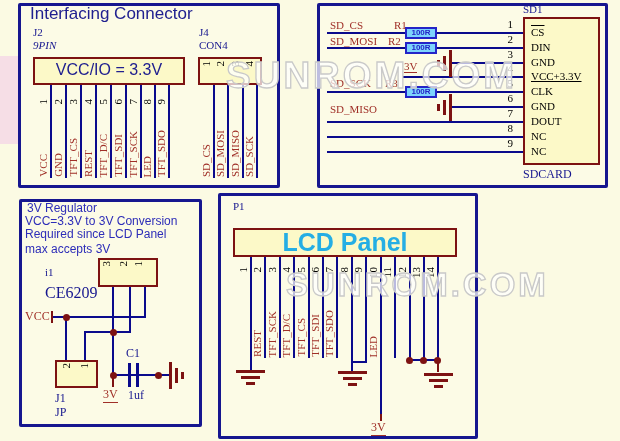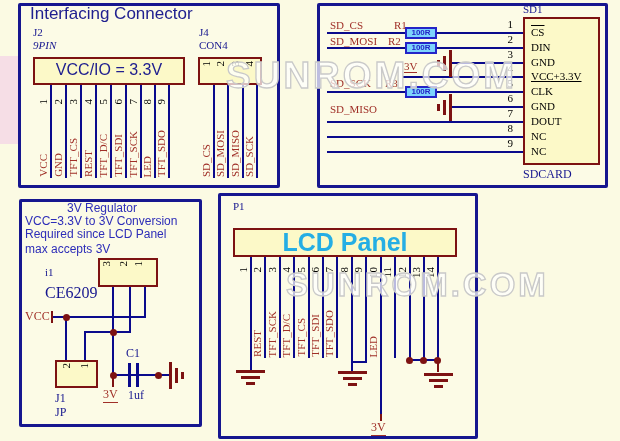--- a/index.html
+++ b/index.html
@@ -138,21 +138,21 @@
   <div class="pin" style="left:531px;top:41px;">DIN</div>
   <div class="pin" style="left:531px;top:56px;">GND</div>
   <div class="pin" style="left:531px;top:70px;text-decoration:underline;">VCC+3.3V</div>
   <div class="pin" style="left:531px;top:85px;">CLK</div>
   <div class="pin" style="left:531px;top:100px;">GND</div>
   <div class="pin" style="left:531px;top:115px;">DOUT</div>
   <div class="pin" style="left:531px;top:130px;">NC</div>
   <div class="pin" style="left:531px;top:145px;">NC</div>
 
   <div class="sec" style="left:19px;top:199px;width:183px;height:228px;box-sizing:border-box;"></div>
-  <div class="note" style="left:27px;top:201px;margin-left:40px;">3V Regulator</div>
+  <div class="note" style="left:27px;top:201px;">3V Regulator</div>
   <div class="note" style="left:25px;top:214px;">VCC=3.3V  to 3V Conversion</div>
   <div class="note" style="left:25px;top:227px;">Required since LCD Panel</div>
   <div class="note" style="left:25px;top:242px;">max accepts 3V</div>
 
   <div class="ref" style="left:45px;top:266px;">i1</div>
   <div class="ref" style="left:45px;top:284px;font-size:16px;">CE6209</div>
 
   <div class="box" style="left:98px;top:258px;width:60px;height:29px;"></div>
   <div class="vt" style="left:100px;top:261px;">3</div>
   <div class="vt" style="left:117px;top:261px;">2</div>

